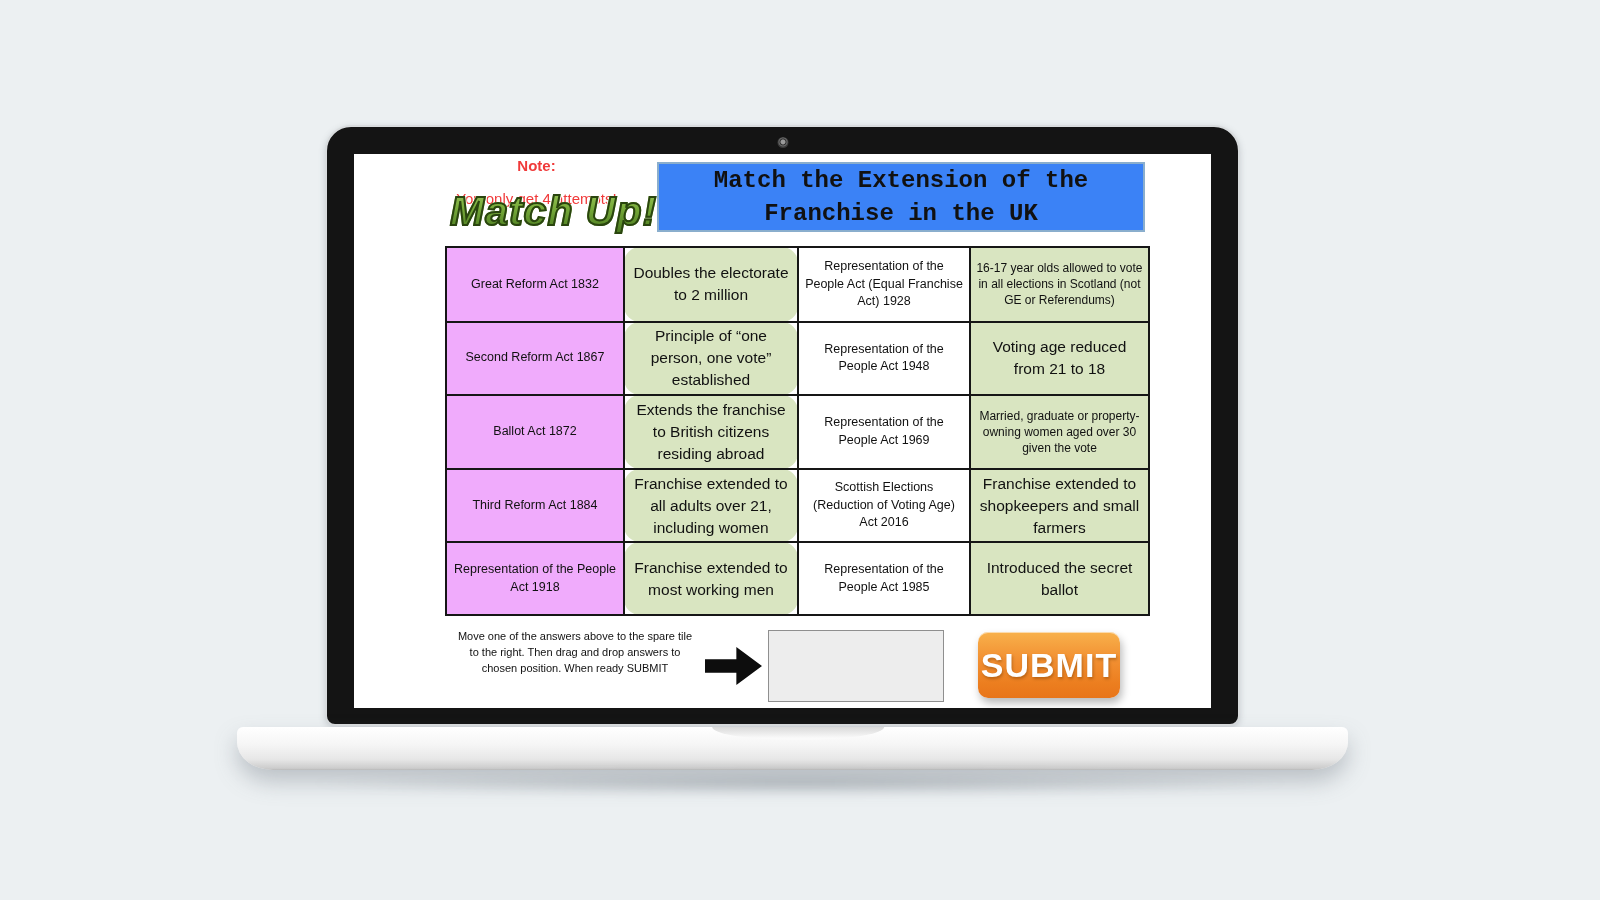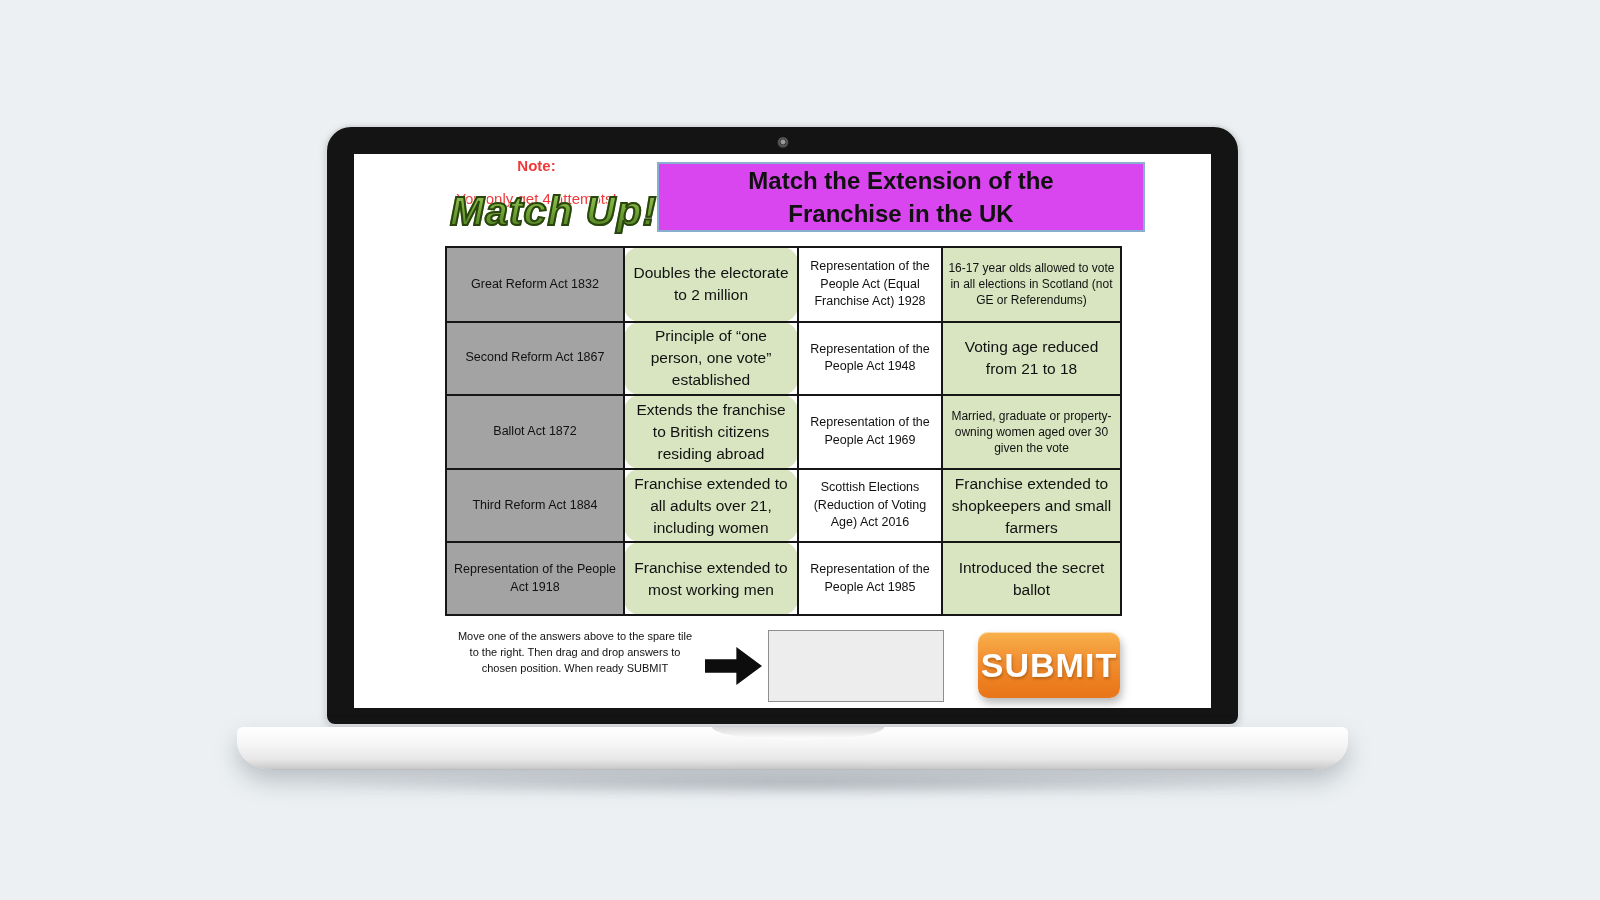--- a/index.html
+++ b/index.html
@@ -56,36 +56,36 @@
     font-size:41px; font-weight:bold; font-style:italic; letter-spacing:1px;
     background:linear-gradient(180deg,#9cc75d 0%,#7aad3c 40%,#44741c 100%);
     -webkit-background-clip:text; background-clip:text;
     color:transparent;
     -webkit-text-stroke:2px #2a450f;
     filter:drop-shadow(1px 1px 0 rgba(255,255,255,.85)) drop-shadow(-1px 1px 0 rgba(255,255,255,.6));
   }
 
   .title-box {
     position:absolute; left:303px; top:8px; width:488px; height:70px;
-    background:#d946ef; border:2px solid #8aaecd;
+    background:#3b82f6; border:2px solid #8aaecd;
     display:flex; flex-direction:column; align-items:center; justify-content:space-between;
-    font-size:24px; font-weight:bold; color:#111; line-height:1.38; text-align:center;
+    font-size:24px; font-weight:bold; color:#111; line-height:1.38; text-align:center;font-family:Liberation Mono, monospace;
   }
 
   table.match-table {
     position:absolute; left:91px; top:92px;
     border-collapse:collapse; table-layout:fixed;
   }
   .match-table td {
     border:2px solid #161616; height:73px;
     text-align:center; vertical-align:middle; color:#111;
     padding:2px 6px; overflow:hidden;
   }
-  td.act { width:178px; background:#a3a3a3; font-size:12.5px; line-height:1.4;margin-top:28px; }
-  td.act3 { width:144px; background:#ffffff; font-size:12.5px; line-height:1.4; }
+  td.act { width:178px; background:#f0abfc; font-size:12.5px; line-height:1.4;margin-top:28px; }
+  td.act3 { width:172px; background:#ffffff; font-size:12.5px; line-height:1.4; }
   td.answer { width:174px; background:#d9e5c1; font-size:15.5px; line-height:1.42;border-radius:16px; }
   td.answer4 { width:179px; background:#d9e5c1; font-size:15.5px; line-height:1.42; }
   td.small { font-size:12px; line-height:1.35; padding:12px 2px; }
 
   .instructions {
     position:absolute; left:100px; top:475px; width:242px;
     font-size:11px; line-height:1.45; text-align:center; color:#111;
   }
   .arrow {
     position:absolute; left:351px; top:493px; width:57px; height:38px;

